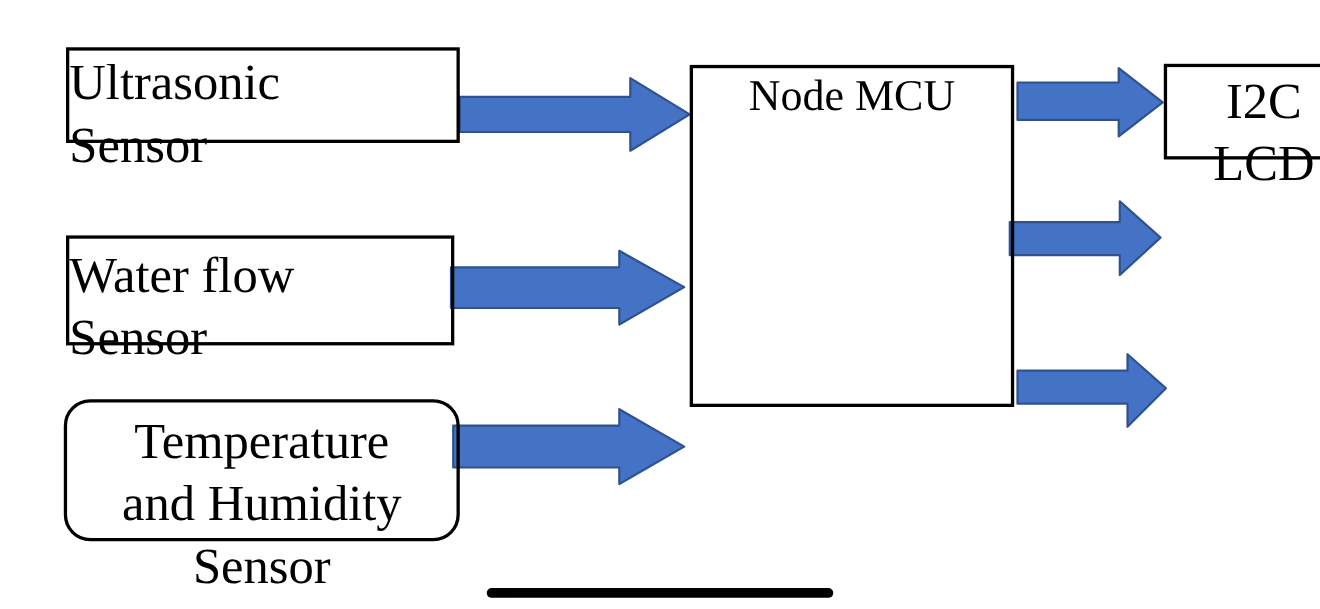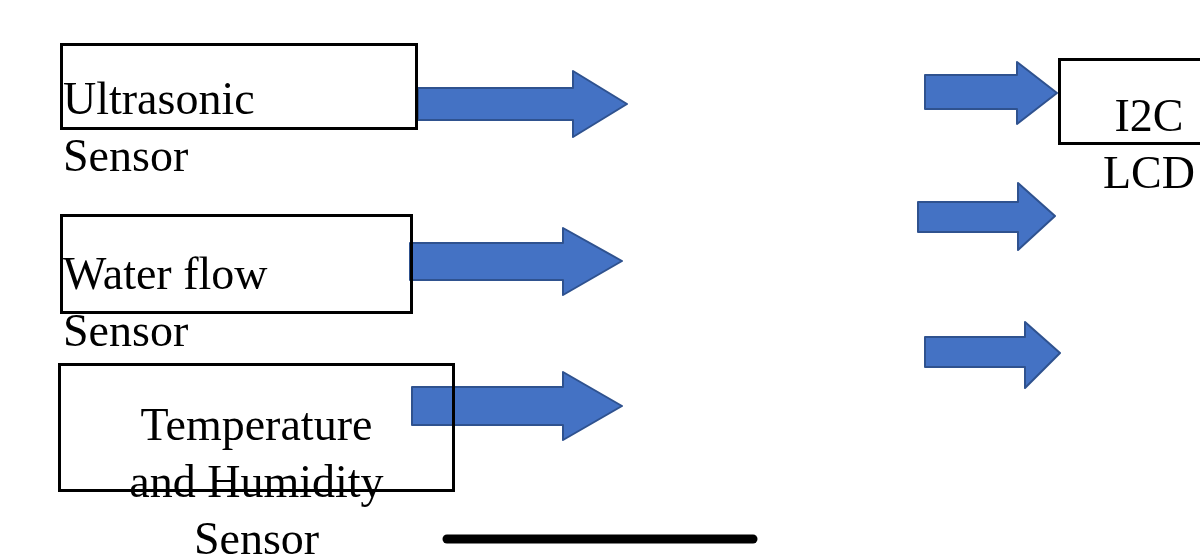--- a/index.html
+++ b/index.html
@@ -43,26 +43,25 @@
   .dbox {
     position: absolute;
     border: 3px solid var(--box-border);
     background: transparent;
     z-index: 2;
     overflow: visible;
   }
   .dbox .label {
     white-space: pre-line;
     overflow: visible;
-    margin-top: 24px;
   }
   .sensor-font { font-size: 46px; line-height: 57px; }
   #box-ultrasonic  { left: 60px;  top: 43px;  width: 358px; height: 87px;  text-align: left; }
   #box-waterflow   { left: 60px;  top: 214px; width: 353px; height: 100px; text-align: left; padding-top: 4px; }
-  #box-temperature { left: 58px;  top: 363px; width: 397px; height: 129px; text-align: center; padding-top: 6px; }
+  #box-temperature { left: 58px;  top: 363px; width: 360px; height: 129px; text-align: center; padding-top: 6px; border-radius: 24px; }
   #box-nodemcu     { left: 627px; top: 59px;  width: 295px; height: 311px; text-align: center;
                      font-size: 40px; line-height: 50px; }
   #box-i2clcd      { left: 1058px; top: 58px; width: 182px; height: 87px;  text-align: center;
                      padding-top: 2px; }
 </style>
 </head>
 <body>
 
 <div class="canvas">
 
@@ -85,19 +84,22 @@
     <div class="label">Water flow
 Sensor</div>
   </div>
 
   <div class="dbox sensor-font" id="box-temperature">
     <div class="label">Temperature
 and Humidity
 Sensor</div>
   </div>
 
+  <div class="dbox" id="box-nodemcu">
+    <div class="label">Node MCU</div>
+  </div>
 
   <div class="dbox sensor-font" id="box-i2clcd">
     <div class="label">I2C
 LCD</div>
   </div>
 
 </div>
 
 </body></html>

